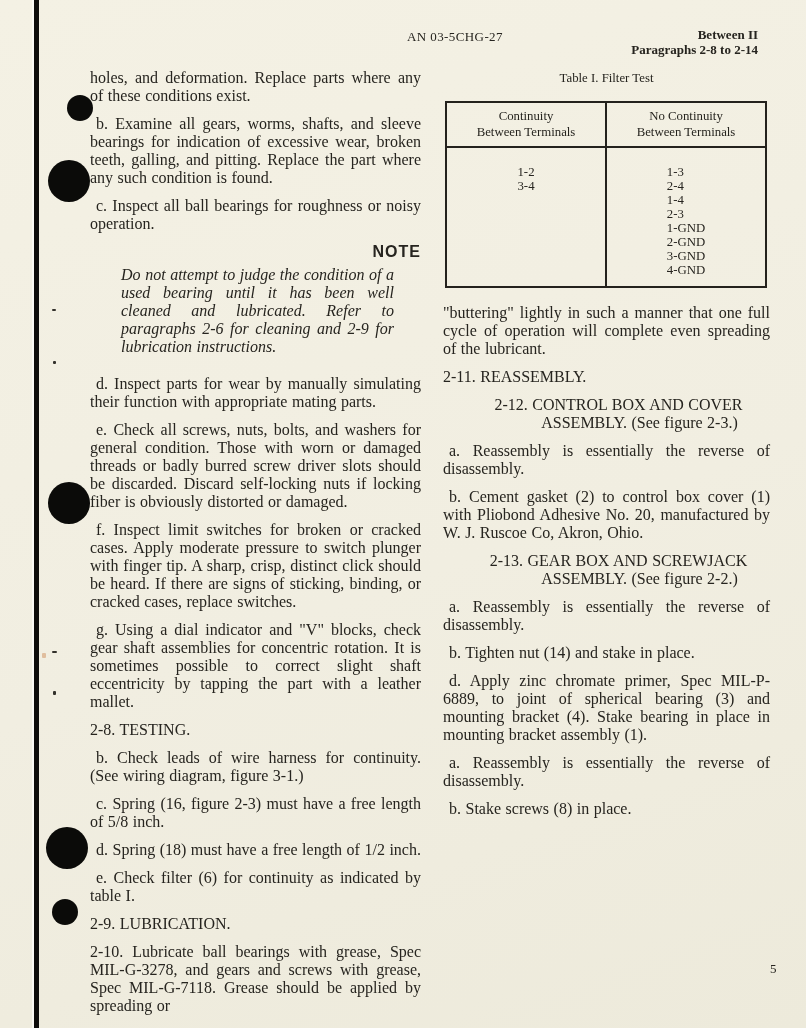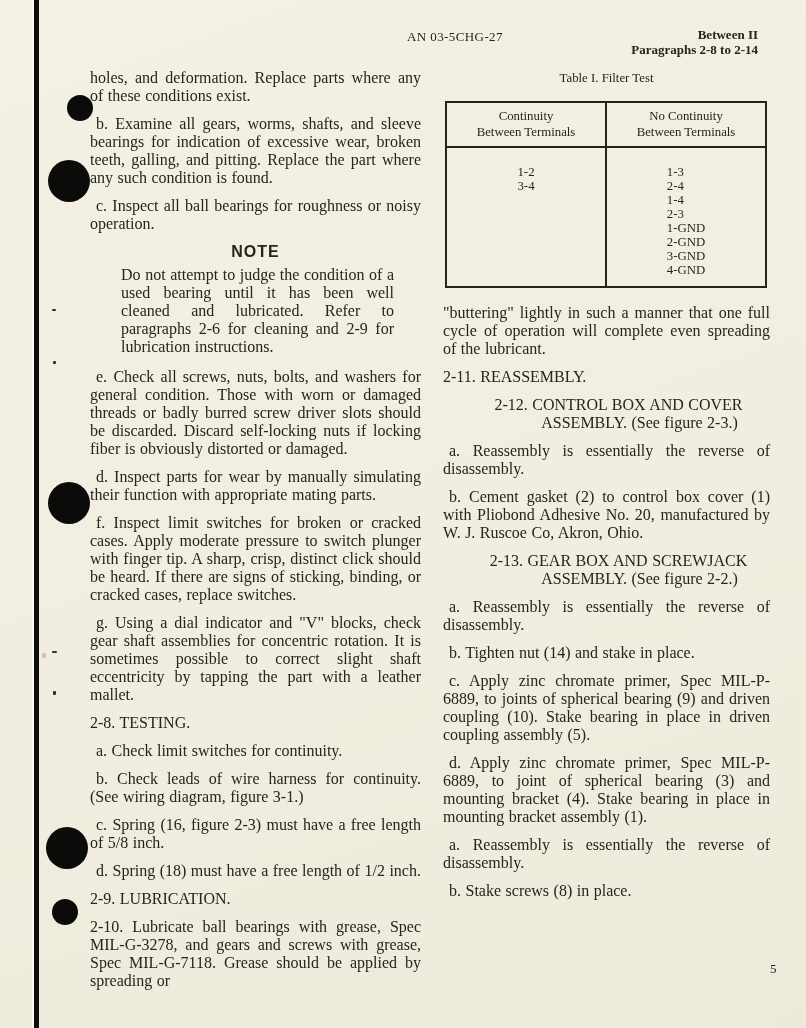--- a/index.html
+++ b/index.html
@@ -33,22 +33,22 @@
   .col-left  { left:90px;  width:331px; }
   .col-right { left:443px; width:327px; }
 
   .para { margin:0 0 10px; font-size:16px; line-height:18px;
           text-align:justify; word-spacing:0.5px; }
   .item { text-indent:6px; }
   .head { text-align:left; }
   .hang { padding-left:42px; text-indent:-42px; text-align:center;margin-left:24px; }
   .note-head { margin:5px 0 5px;
                font-family:"Liberation Sans", sans-serif; font-weight:bold;
-               font-size:16px; text-align:center; letter-spacing:1px; }
-  .note-body { margin:0 27px 12px 31px; }
+               font-size:16px; text-align:right; letter-spacing:1px; }
+  .note-body { margin:0 27px 19px 31px;font-style:italic; }
 
   
   .table-title { font-size:12.8px; text-align:center; margin:2px 0 0; }
   table.filter-table { border-collapse:collapse; width:322px;
                        margin:15px 0 0 2px; table-layout:fixed; }
   .filter-table th, .filter-table td { border:2px solid #24221d; }
   .filter-table th { font-weight:normal; font-size:12.8px; line-height:16px;
                      padding:5px 0 6px; text-align:center;border-radius:11px; }
   .filter-table td { height:120px; vertical-align:top; padding-top:17px;
                      text-align:center; font-size:12.8px; }
@@ -84,29 +84,29 @@
   <div>Between II</div>
   <div>Paragraphs 2-8 to 2-14</div>
 </div>
 
 <div class="col col-left">
   <div class="para">holes, and deformation.  Replace parts where any of these conditions exist.</div>
   <div class="para item">b.  Examine all gears, worms, shafts, and sleeve bearings for indication of excessive wear, broken teeth, galling, and pitting.  Replace the part where any such condition is found.</div>
   <div class="para item">c.  Inspect all ball bearings for roughness or noisy operation.</div>
   <div class="note-head">NOTE</div>
   <div class="para note-body">Do not attempt to judge the condition of a used bearing until it has been well cleaned and lubricated.  Refer to paragraphs 2-6 for cleaning and 2-9 for lubrication instructions.</div>
+  <div class="para item">d.  Inspect parts for wear by manually simulating their function with appropriate mating parts.</div>
   <div class="para item">e.  Check all screws, nuts, bolts, and washers for general condition.  Those with worn or damaged threads or badly burred screw driver slots should be discarded.  Discard self-locking nuts if locking fiber is obviously distorted or damaged.</div>
-  <div class="para item">d.  Inspect parts for wear by manually simulating their function with appropriate mating parts.</div>
   <div class="para item">f.  Inspect limit switches for broken or cracked cases.  Apply moderate pressure to switch plunger with finger tip.  A sharp, crisp, distinct click should be heard.  If there are signs of sticking, binding, or cracked cases, replace switches.</div>
   <div class="para item">g.  Using a dial indicator and "V" blocks, check gear shaft assemblies for concentric rotation.  It is sometimes possible to correct slight shaft eccentricity by tapping the part with a leather mallet.</div>
   <div class="para head">2-8.  TESTING.</div>
-  <div class="para item">a.  Check limit switches for continuity.</div>
   <div class="para item">b.  Check leads of wire harness for continuity.  (See wiring diagram, figure 3-1.)</div>
   <div class="para item">c.  Spring (16, figure 2-3) must have a free length of 5/8 inch.</div>
   <div class="para item">d.  Spring (18) must have a free length of 1/2 inch.</div>
+  <div class="para item">e.  Check filter (6) for continuity as indicated by table I.</div>
   <div class="para head">2-9.  LUBRICATION.</div>
   <div class="para">2-10.  Lubricate ball bearings with grease, Spec MIL-G-3278, and gears and screws with grease, Spec MIL-G-7118.  Grease should be applied by spreading or</div>
 </div>
 
 <div class="col col-right">
   <div class="table-title">Table I.  Filter Test</div>
 
   <table class="filter-table">
     <thead>
       <tr>
@@ -145,19 +145,18 @@
   </table>
 
   <div class="para after-table">"buttering" lightly in such a manner that one full cycle of operation will complete even spreading of the lubricant.</div>
   <div class="para head">2-11.  REASSEMBLY.</div>
   <div class="para hang">2-12.  CONTROL BOX AND COVER ASSEMBLY.  (See figure 2-3.)</div>
   <div class="para item">a.  Reassembly is essentially the reverse of disassembly.</div>
   <div class="para item">b.  Cement gasket (2) to control box cover (1) with Pliobond Adhesive No. 20, manufactured by W. J. Ruscoe Co, Akron, Ohio.</div>
   <div class="para hang">2-13.  GEAR BOX AND SCREWJACK ASSEMBLY. (See figure 2-2.)</div>
   <div class="para item">a.  Reassembly is essentially the reverse of disassembly.</div>
   <div class="para item">b.  Tighten nut (14) and stake in place.</div>
-  <div class="para item">c.  Apply zinc chromate primer, Spec MIL-P-6889, to joints of spherical bearing (9) and driven coupling (10).  Stake bearing in place in driven coupling assembly (5).</div>
   <div class="para item">d.  Apply zinc chromate primer, Spec MIL-P-6889, to joint of spherical bearing (3) and mounting bracket (4).  Stake bearing in place in mounting bracket assembly (1).</div>
   <div class="para item">a.  Reassembly is essentially the reverse of disassembly.</div>
   <div class="para item">b.  Stake screws (8) in place.</div>
 </div>
 
 <div class="abs page-number">5</div>
 
 </body></html>

